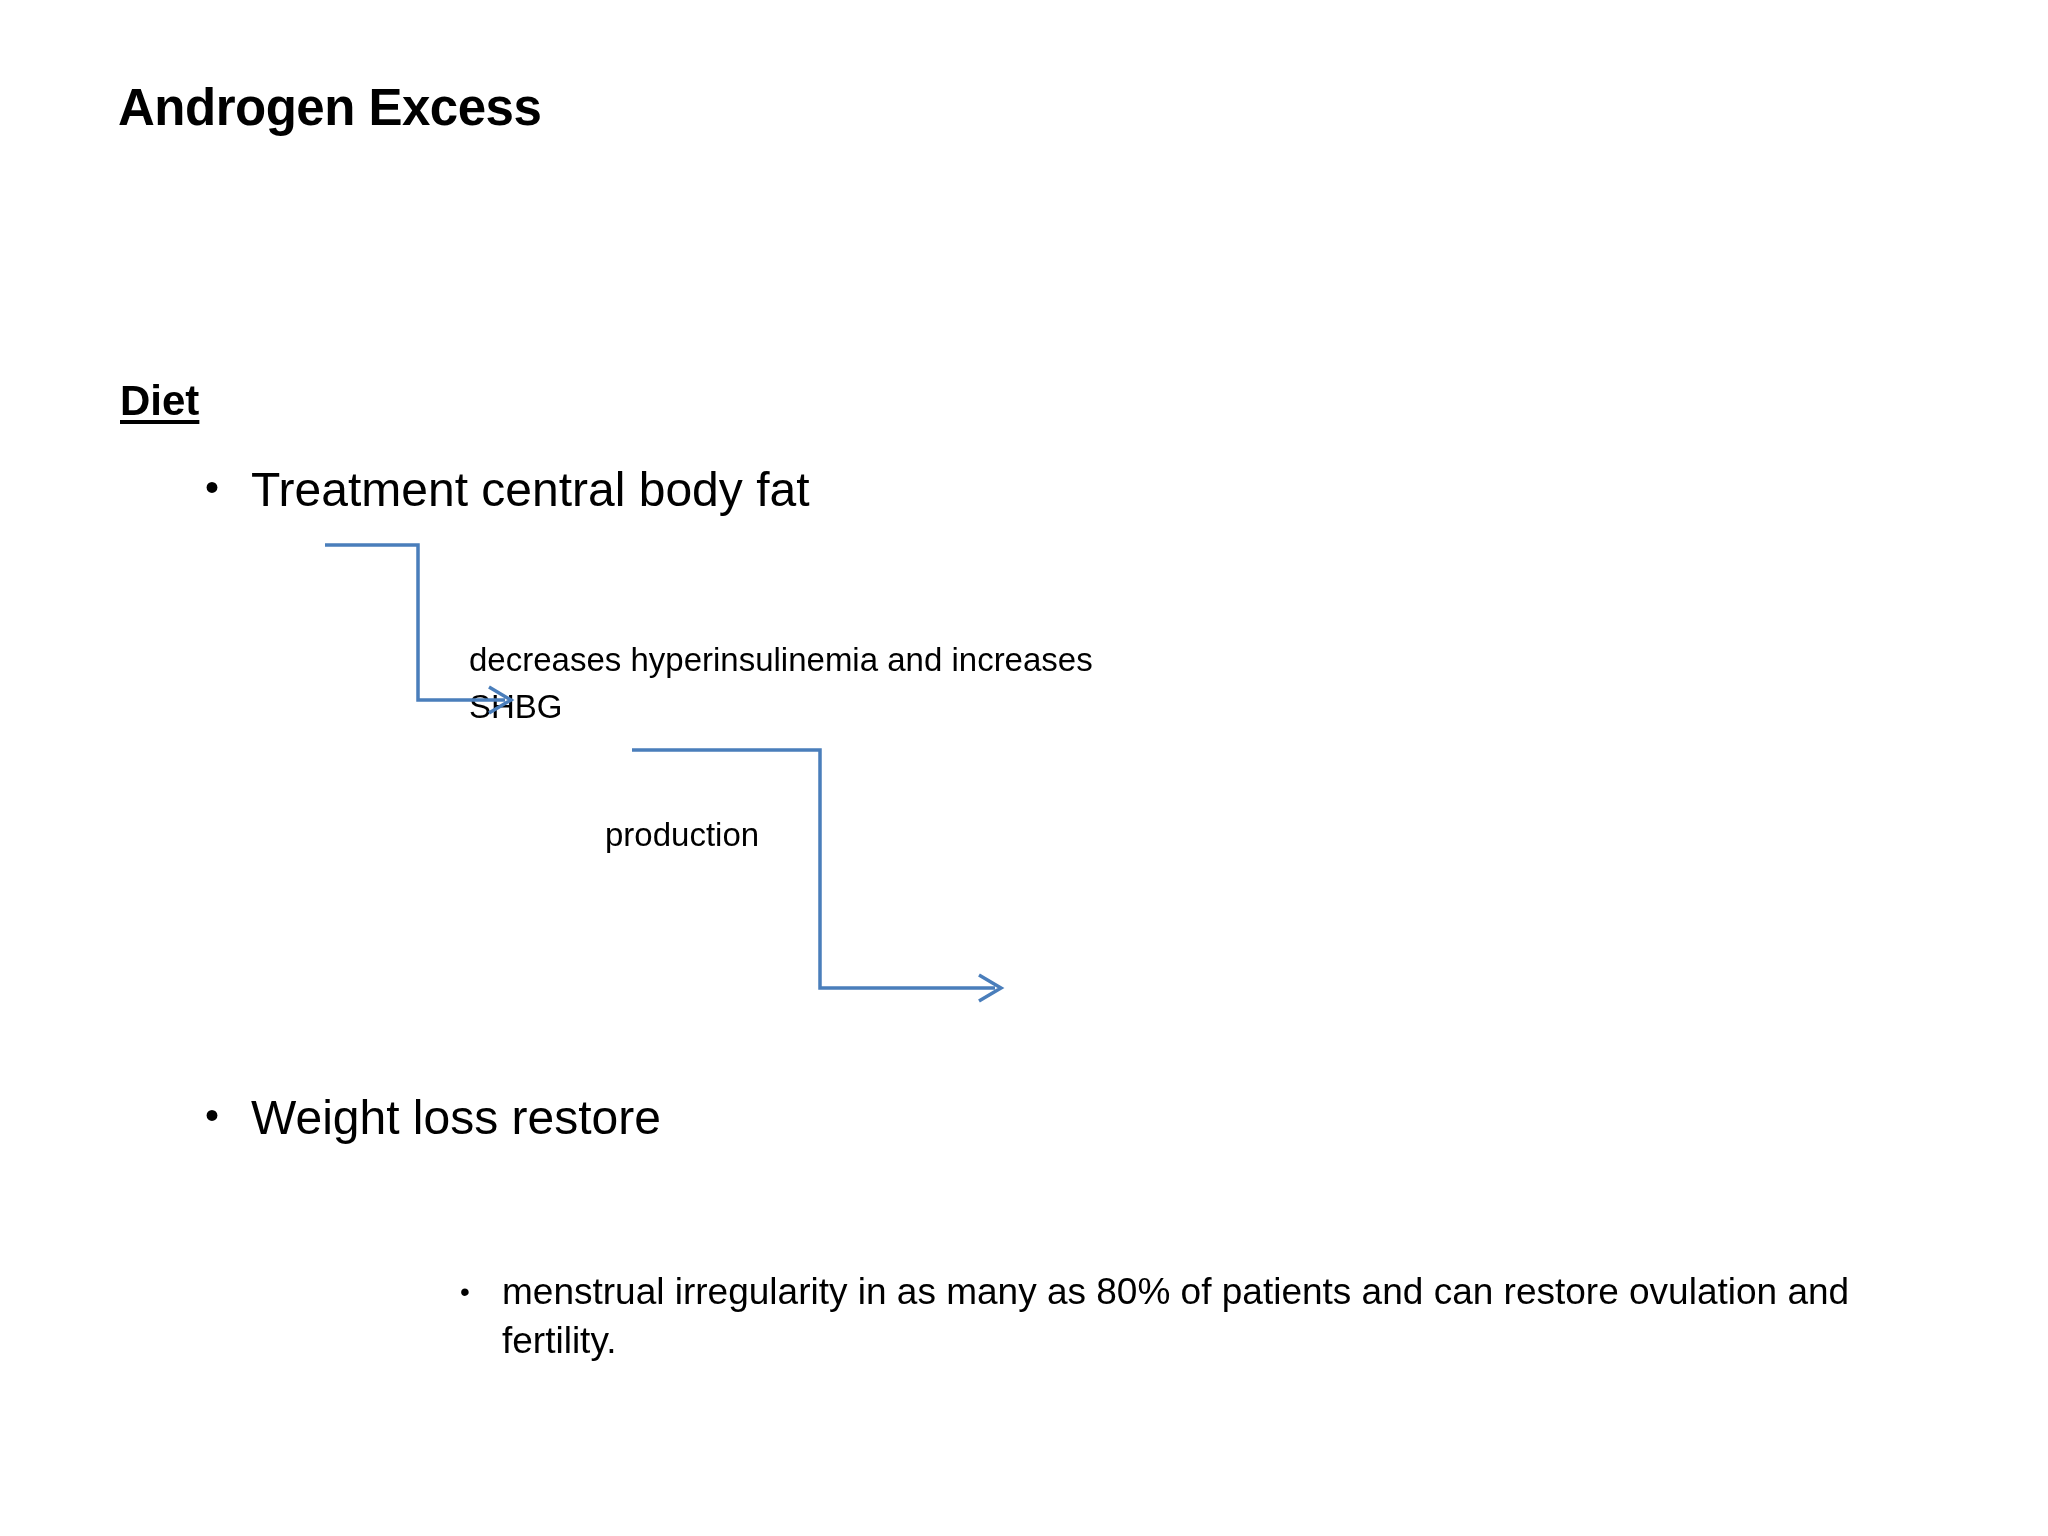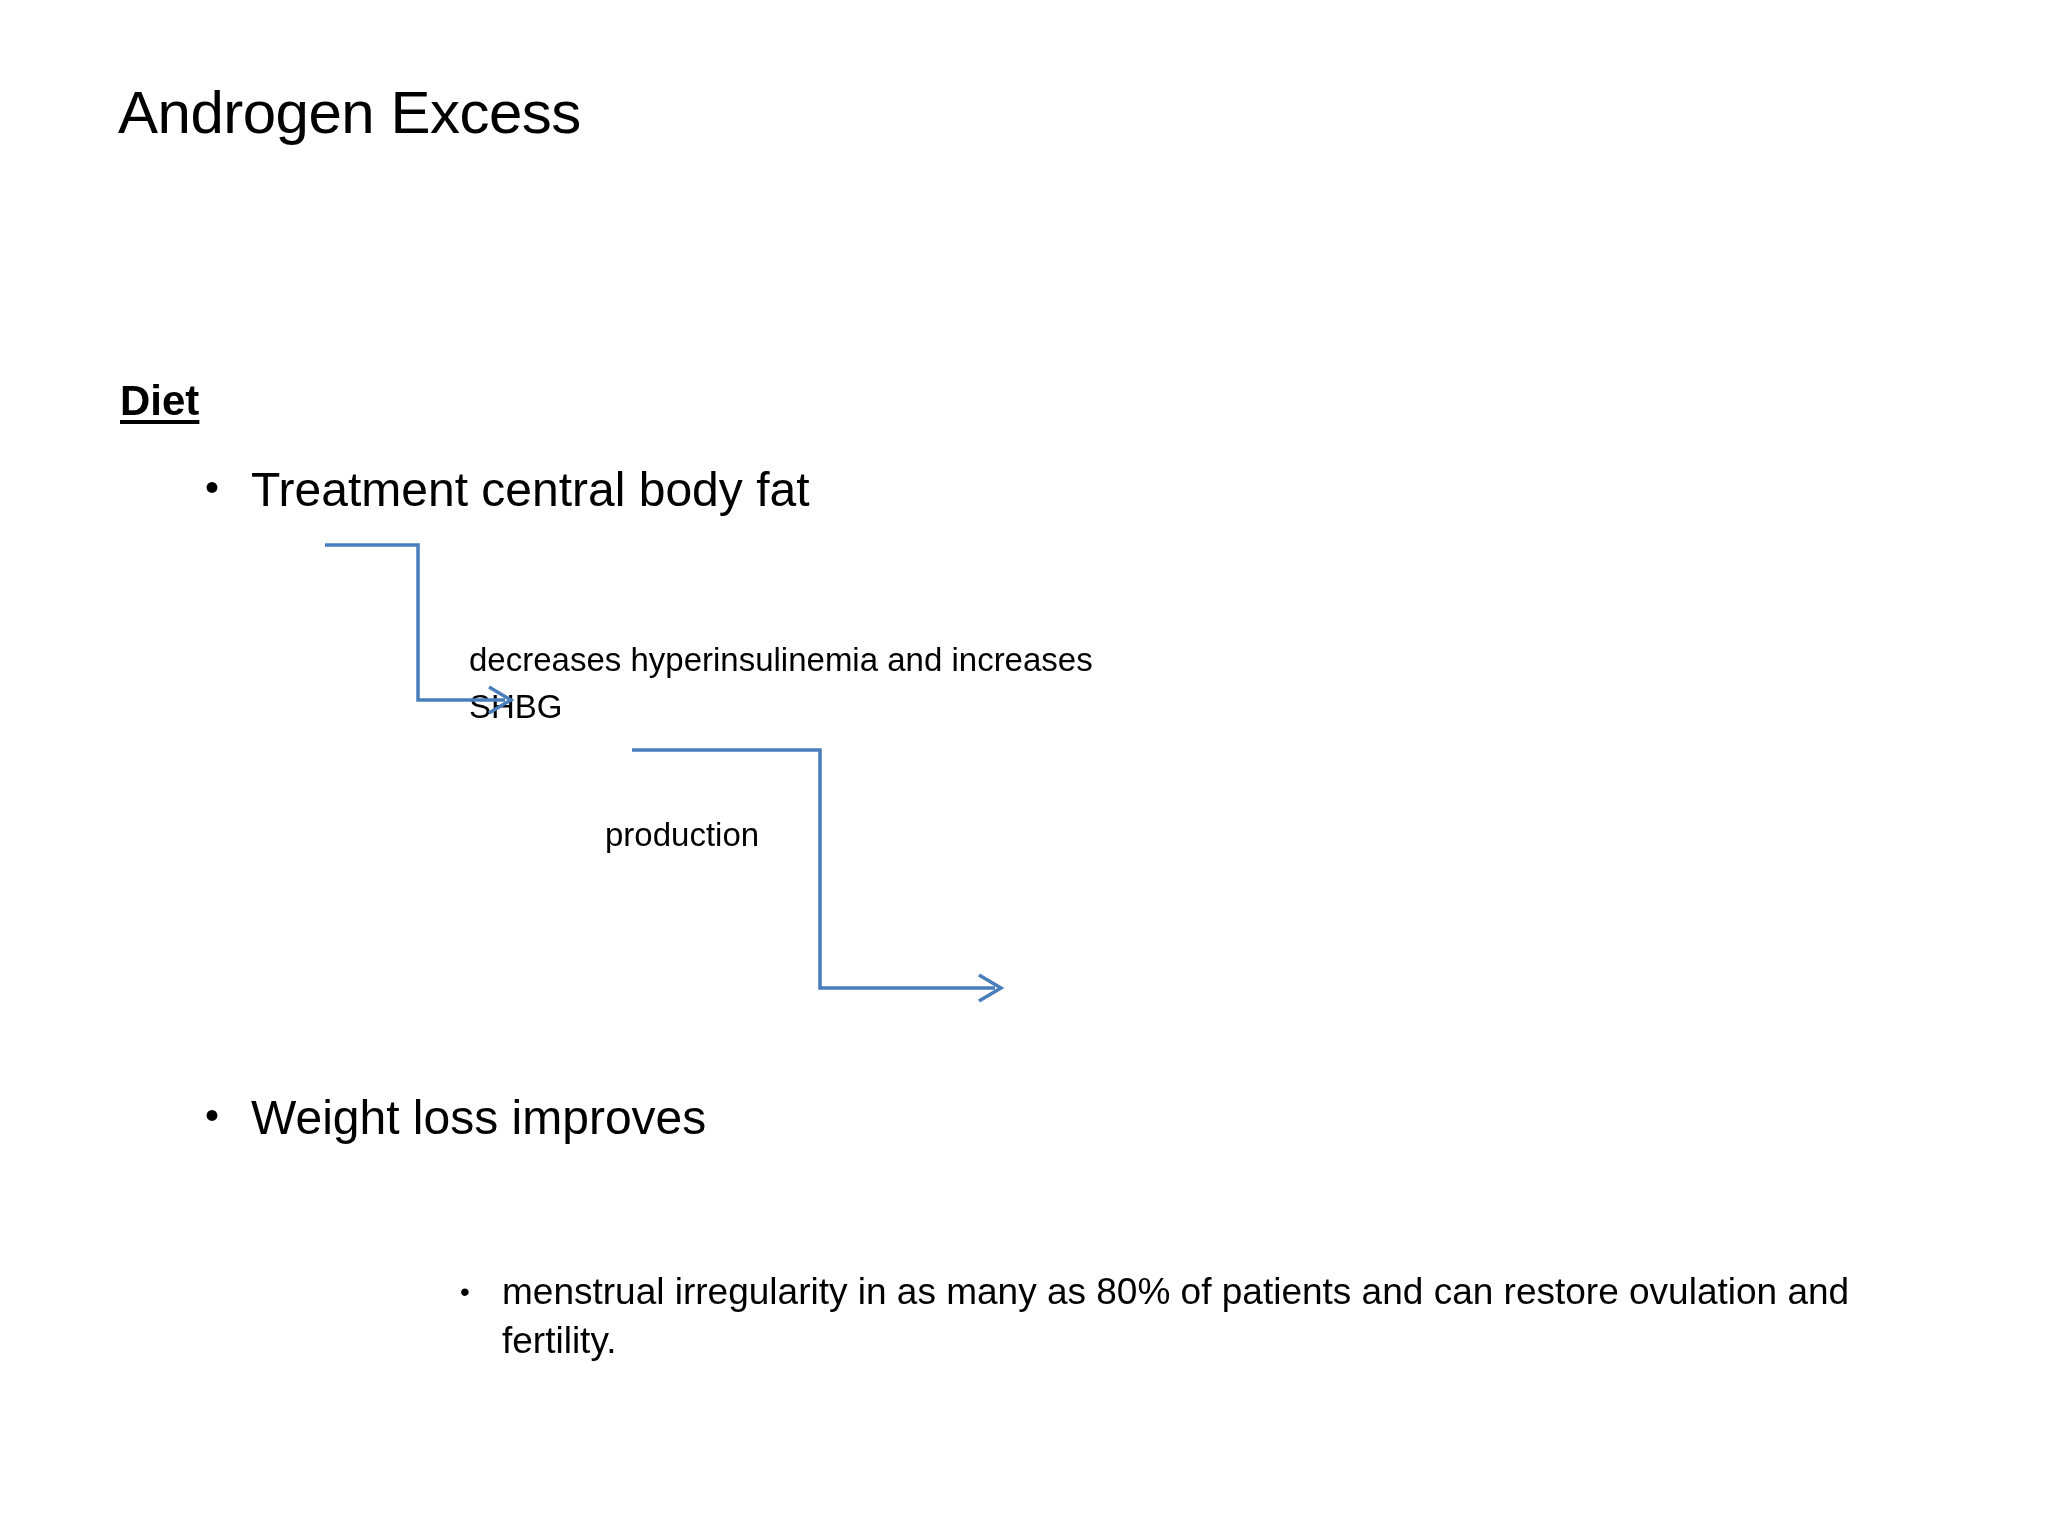--- a/index.html
+++ b/index.html
@@ -19,22 +19,22 @@
 
   
   .title-block {
     position: absolute;
     left: 118px;
     top: 78px;
     width: 1400px;
   }
   .title-line {
     font-family: "Liberation Sans Narrow", "Liberation Sans", sans-serif;
-    font-weight: normal;
-    font-size: 60px;
+    font-weight: bold;
+    font-size: 51px;
     line-height: 1.18;
     letter-spacing: -0.5px;
     white-space: pre;
   }
 
   
   .diet-heading {
     position: absolute;
     left: 120px;
     top: 378px;
@@ -123,21 +123,21 @@
     <span class="txt">Treatment central body fat</span>
   </div>
 
   <div class="annot" id="annot-insulin">decreases hyperinsulinemia and increases SHBG</div>
 
   <div class="annot" id="annot-decreasing">production</div>
 
 
   <div class="bullet-l1" id="bullet-weight-loss">
     <span class="dot">•</span>
-    <span class="txt">Weight loss improves</span>
+    <span class="txt">Weight loss restore</span>
   </div>
 
   <div class="bullet-l2">
     <span class="dot">•</span>
     <span class="txt">menstrual irregularity in as many as 80% of patients and can restore ovulation and fertility.</span>
   </div>
 
   <svg id="connectors" viewBox="0 0 2048 1536">
     <g fill="none" stroke="#4A7EBB" stroke-width="3.5" stroke-linecap="butt" stroke-linejoin="miter">
       <path id="conn1" d="M 325 545 L 418 545 L 418 700 L 505 700"></path>

